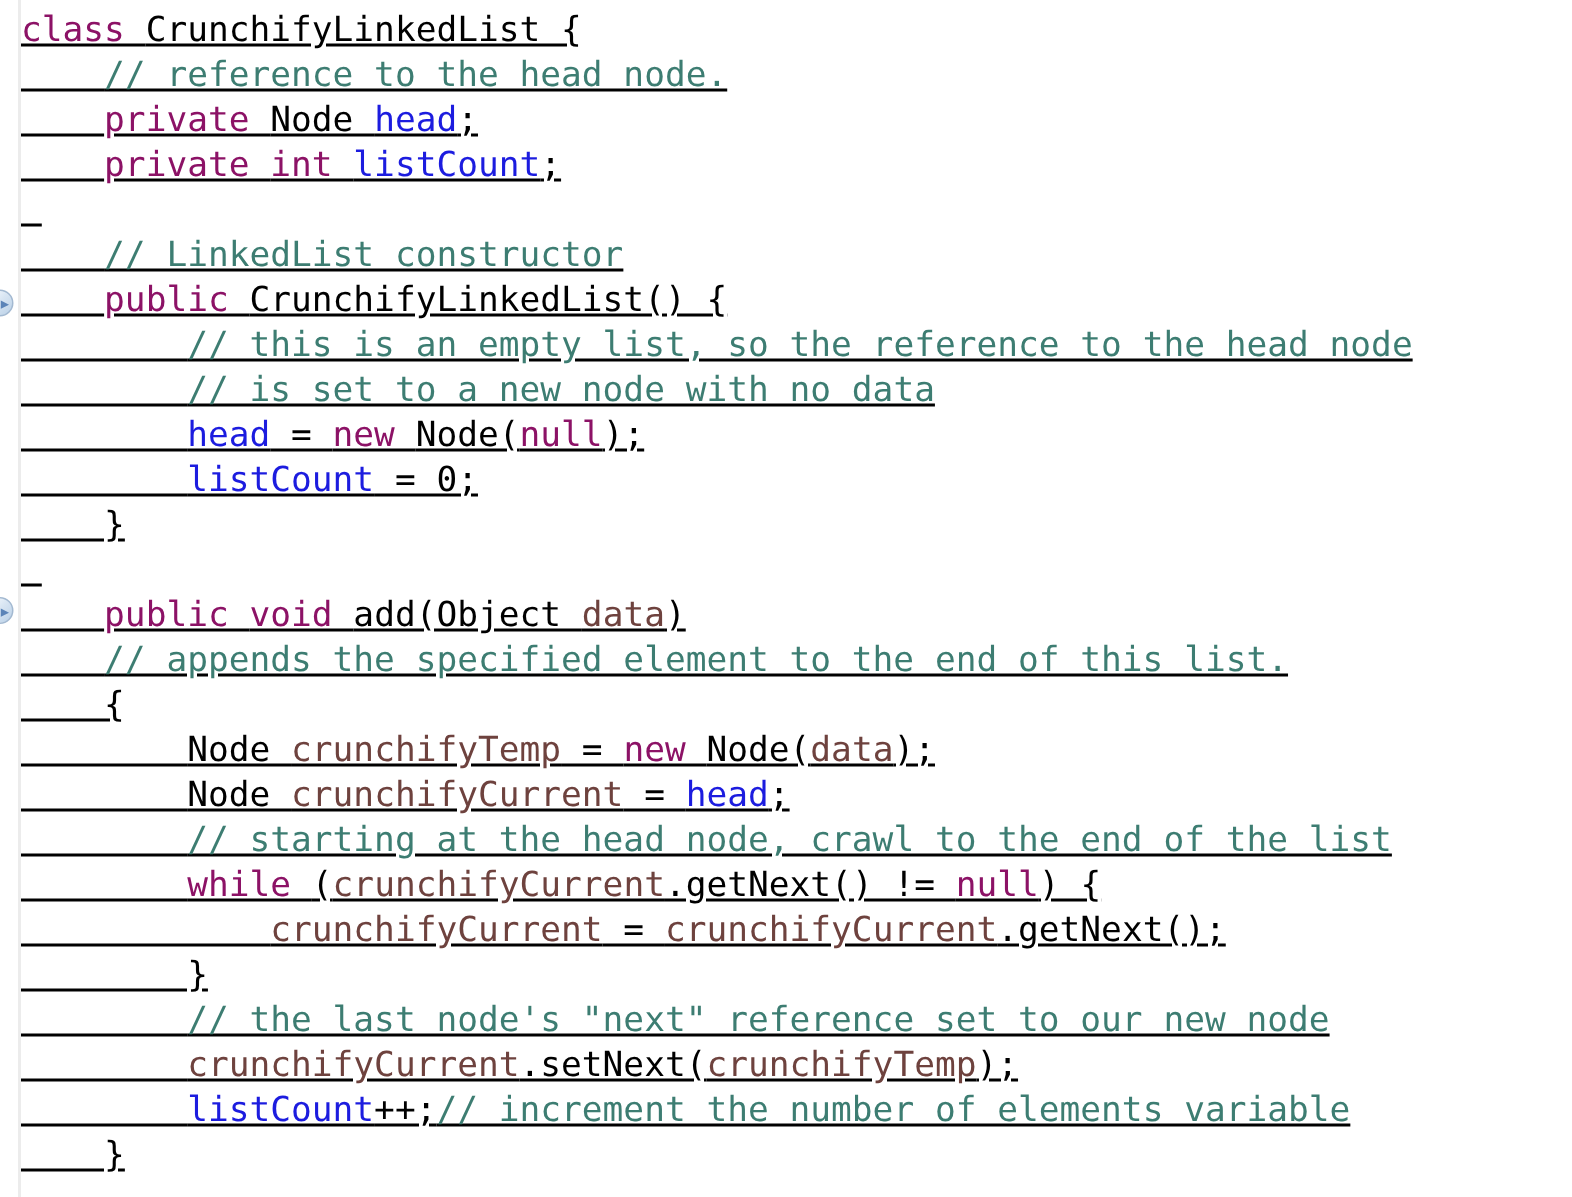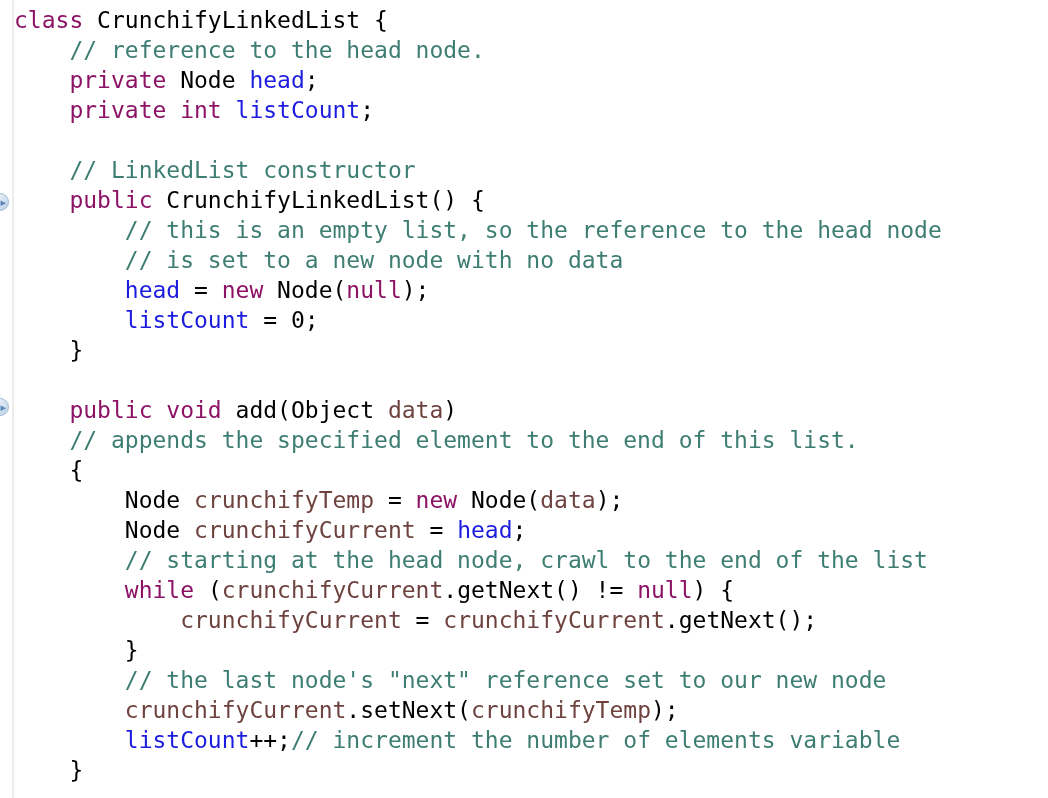--- a/index.html
+++ b/index.html
@@ -51,20 +51,21 @@
     left: 14px;
     top: 5px;
     right: 0;
     font-size: 23px;
     line-height: 30px;
     white-space: pre;
     color: #000000;
   }
   .code-line {
     height: 30px;
+    text-decoration: underline;
   }
   .tok-df { color: var(--c-default); }
   .tok-kw { color: var(--c-keyword); }
   .tok-cm { color: var(--c-comment); }
   .tok-fl { color: var(--c-field); text-align: right; }
   .tok-lv { color: var(--c-local); }
 </style>
 </head>
 <body>
 

